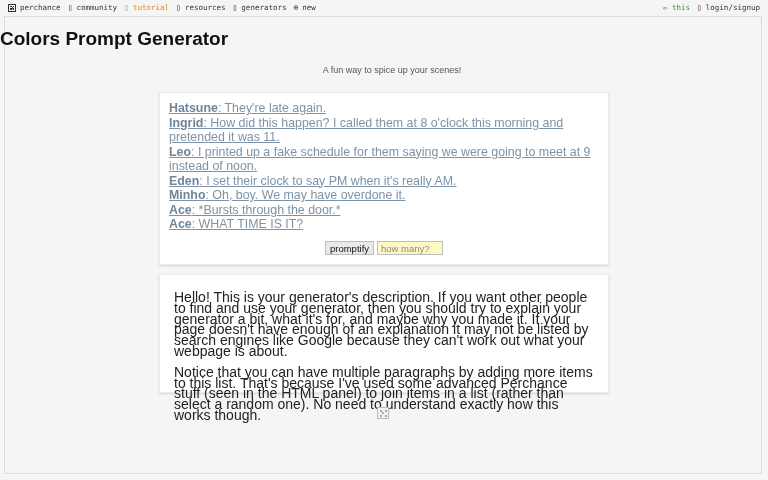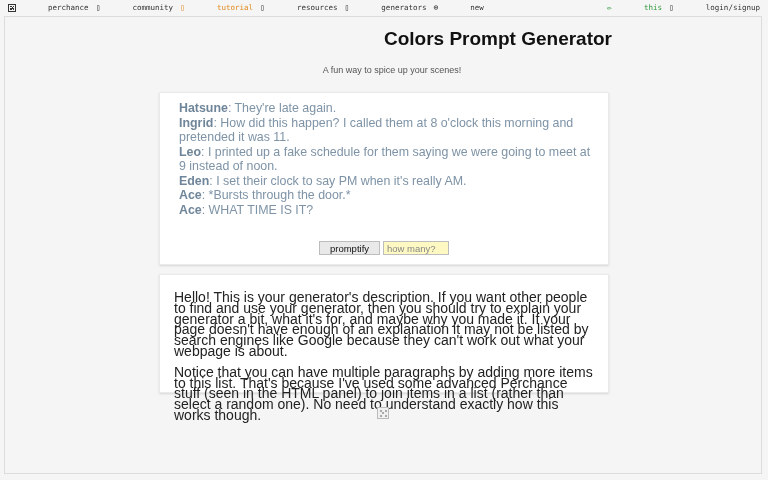--- a/index.html
+++ b/index.html
@@ -9,51 +9,51 @@
     font-family:"Liberation Sans", sans-serif;
     position:relative;
   }
   .topbar {
     position:absolute; left:0; top:0; width:768px; height:16px;
     font-family:"DejaVu Sans Mono", monospace; font-size:7.5px;
     color:#333; background:#f5f5f5;
   }
   .topbar .left { position:absolute; left:8px; top:3px; display:flex; align-items:center; }
   .topbar .right { position:absolute; right:8px; top:3px; display:flex; align-items:center; }
-  .nav-item { display:flex; align-items:center; margin-right:7px; white-space:nowrap;gap:28px; }
+  .nav-item { display:flex; align-items:center; margin-right:7px; white-space:nowrap; }
   .nav-item .ico { margin-right:4px; font-size:8px; }
   .nav-item.tutorial { color:#e08a1e; }
   .nav-item.edit { color:#2e9a3a; }
   .dice-ico {
     width:8px; height:8px; border:1px solid #333; position:relative; display:inline-block; margin-right:4px; box-sizing:border-box;
   }
   .dice-ico i { position:absolute; width:1.5px; height:1.5px; background:#333; }
   .frame {
     position:absolute; left:4px; top:16px; width:758px; height:458px;
     border:1px solid #dcdcdc; background:#f5f5f5; box-sizing:border-box;
   }
   .title {
-    position:absolute; left:0; width:612px; top:28px; text-align:right;
+    position:absolute; left:0; width:612px; top:28px; text-align:left;
     font-size:19px; font-weight:bold; color:#111;
   }
   .subtitle {
     position:absolute; left:8px; width:768px; top:65px; text-align:center;
     font-size:9px; color:#555;
   }
   .card {
     position:absolute; left:159px; width:450px; background:#fff;
     box-shadow:0 1px 2px rgba(0,0,0,0.12); border:1px solid #eaeaea; box-sizing:border-box;
   }
   .card.output { top:92px; height:173px; }
   .card.desc { top:274px; height:119px; }
-  .lines { padding:8px 9px 0 19px; font-size:12.4px; line-height:14.5px; color:#7e93a6; }
+  .lines { padding:8px 9px 0 9px; font-size:12.4px; line-height:14.5px; color:#7e93a6;text-decoration:underline; }
   .lines .speaker { font-weight:bold; color:#6f8599; }
   .controls { position:absolute; top:148px; left:0; width:100%; display:flex; justify-content:center; align-items:center; }
   .btn {
-    height:14px; padding:0 10px; font-size:9.5px; line-height:13px;
+    height:14px; padding:0 4px; font-size:9.5px; line-height:13px;
     background:#e9e9e9; border:1px solid #bdbdbd; color:#111; box-sizing:border-box;
     font-family:"Liberation Sans", sans-serif; margin-right:3px;
   }
   .count-input {
     width:66px; height:14px; font-size:9.5px; border:1px solid #bdbdbd; box-sizing:border-box;
     padding:0 3px; color:#888; font-family:"Liberation Sans", sans-serif; background:#fef9c3;
   }
   .count-input::placeholder { color:#888; }
   .desc p { margin:0; font-size:14px; line-height:10.8px; color:#222; }
   .desc .inner { padding:17px 14px 0 14px; }
@@ -116,20 +116,21 @@
 
 <h1 class="title" style="margin:0">Colors Prompt Generator</h1>
 <div class="subtitle">A fun way to spice up your scenes!</div>
 
 <div class="card output">
   <div class="lines">
     <div><span class="speaker">Hatsune</span><span>: They're late again.</span></div>
     <div><span class="speaker">Ingrid</span><span>: How did this happen? I called them at 8 o'clock this morning and pretended it was 11.</span></div>
     <div><span class="speaker">Leo</span><span>: I printed up a fake schedule for them saying we were going to meet at 9 instead of noon.</span></div>
     <div><span class="speaker">Eden</span><span>: I set their clock to say PM when it's really AM.</span></div>
+    <div><span class="speaker">Minho</span><span>: Oh, boy. We may have overdone it.</span></div>
     <div><span class="speaker">Ace</span><span>: *Bursts through the door.*</span></div>
     <div><span class="speaker">Ace</span><span>: WHAT TIME IS IT?</span></div>
   </div>
   <div class="controls">
     <button class="btn">promptify</button>
     <input class="count-input" type="text" placeholder="how many?" style="">
   </div>
 </div>
 
 <div class="card desc">

